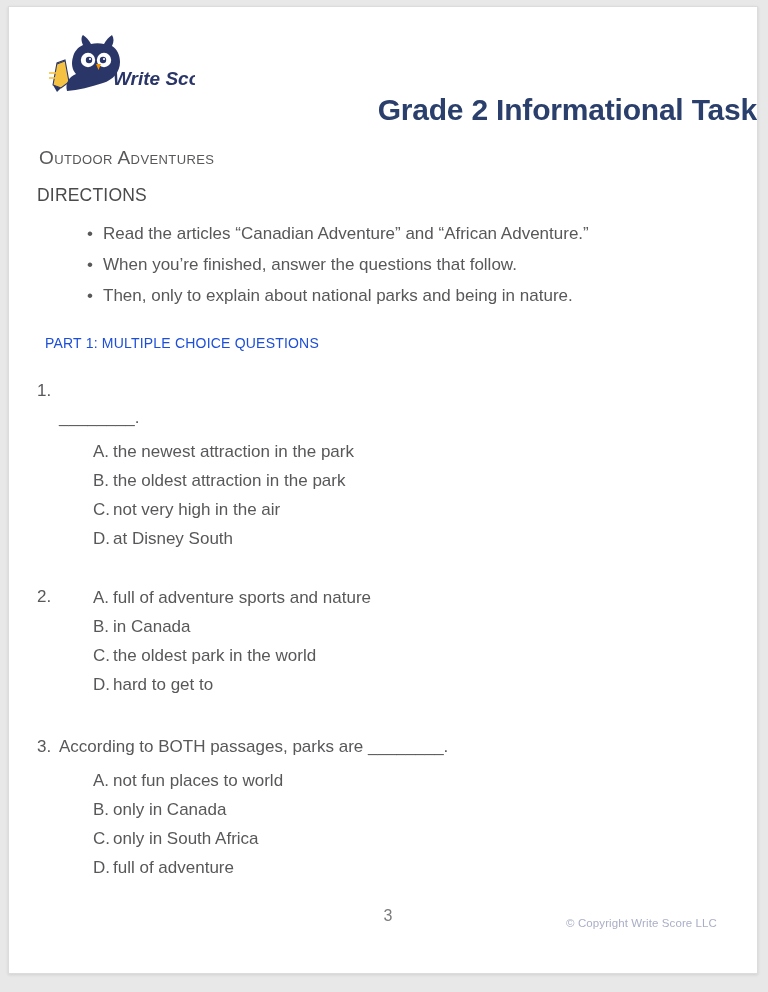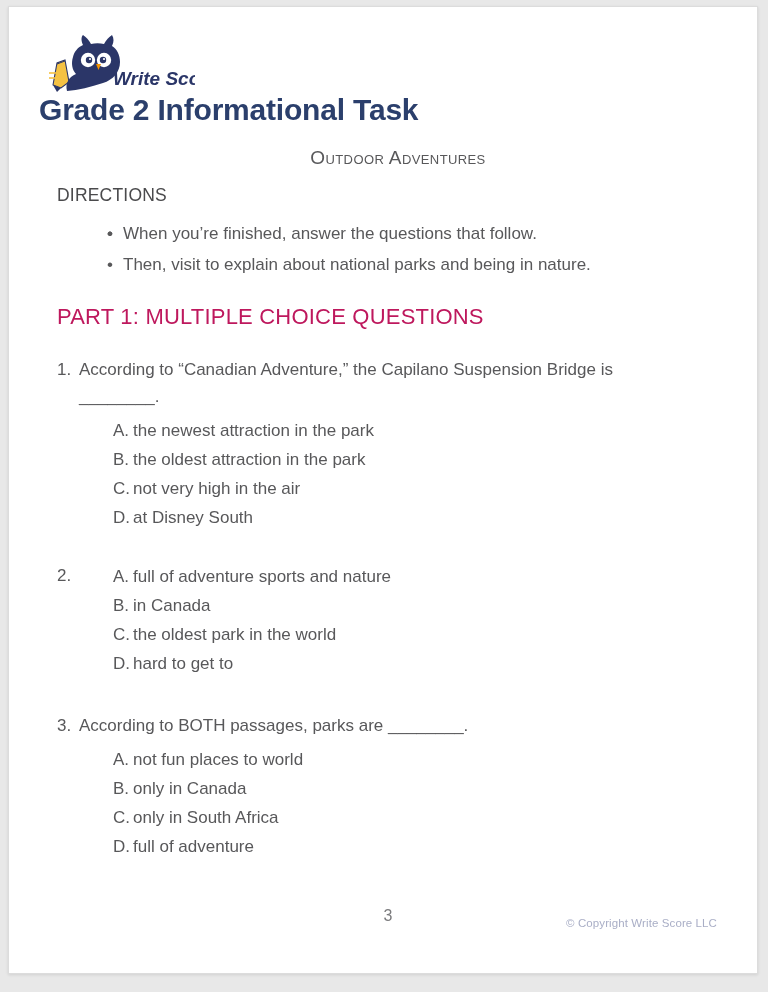--- a/index.html
+++ b/index.html
@@ -40,48 +40,48 @@
     width: 150px;
     height: 62px;
   }
   .logo svg { display: block; }
 
   .doc-title {
     position: absolute;
     left: 0;
     right: 0;
     top: 86px;
-    text-align: left;
+    text-align: right;
     font-size: 30px;
     font-weight: bold;
     color: #2b3f6c;
     letter-spacing: -0.2px;
     padding-left: 30px;
   }
 
   .doc-subtitle {
     position: absolute;
     left: 0;
     right: 0;
     top: 140px;
-    text-align: center;
+    text-align: left;
     font-size: 19px;
     color: #58585a;
     font-variant: small-caps;
     letter-spacing: 0.4px;
     padding-left: 30px;
   }
 
   
   .content {
     position: absolute;
     left: 0;
     top: 178px;
     right: 0;
-    padding: 0 48px;
+    padding: 0 28px;
     box-sizing: border-box;
     color: #58585a;
   }
 
   .section-head {
     font-size: 17.5px;
     color: #4a4a4c;
     letter-spacing: 0.2px;
     margin: 0 0 12px 0;
   }
@@ -100,23 +100,23 @@
   }
   .directions-list li .bullet {
     position: absolute;
     left: 50px;
     top: 0;
     line-height: 31px;
     font-size: 17px;
   }
 
   .part-head {
-    font-size: 22px;
-    color: #be185d;
-    margin: 24px 0 0 0;
+    font-size: 14px;
+    color: #1d4ed8;
+    margin: 24px 0 0 8px;
     letter-spacing: 0.2px;
   }
 
   .question-block {
     margin-top: 26px;
   }
   .question-line {
     position: relative;
     padding-left: 22px;
     font-size: 17px;
@@ -221,37 +221,38 @@
     <div class="doc-subtitle">Outdoor Adventures</div>
   </div>
 
   <div class="content">
 
     <div class="section-head">DIRECTIONS</div>
 
     <ul class="directions-list">
       <li>
         <span class="bullet">•</span>
+        <span>Read the articles “Canadian Adventure” and “African Adventure.”</span>
       </li>
       <li>
         <span class="bullet">•</span>
         <span>When you’re finished, answer the questions that follow.</span>
       </li>
       <li>
         <span class="bullet">•</span>
-        <span>Then, visit to explain about national parks and being in nature.</span>
+        <span>Then, only to explain about national parks and being in nature.</span>
       </li>
     </ul>
 
     <div class="part-head">PART 1: MULTIPLE CHOICE QUESTIONS</div>
 
     <div class="question-block">
       <div class="question-line">
         <span class="qnum">1.</span>
-        <span>According to “Canadian Adventure,” the Capilano Suspension Bridge is</span><br>
+        <br>
         <span>________.</span>
       </div>
       <ul class="choices">
         <li>
           <span class="letter">A.</span>
           <span>the newest attraction in the park</span>
         </li>
         <li>
           <span class="letter">B.</span>
           <span>the oldest attraction in the park</span>

